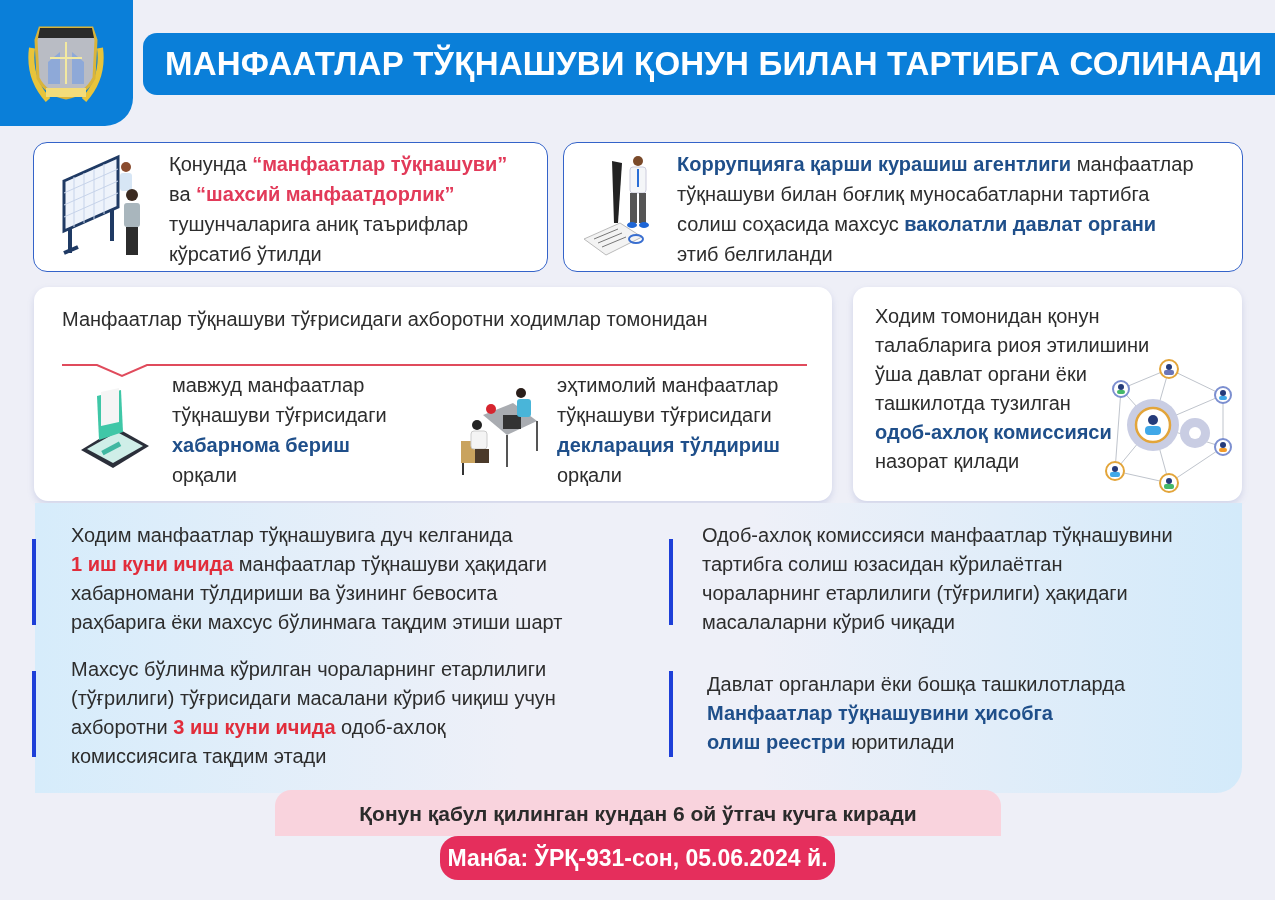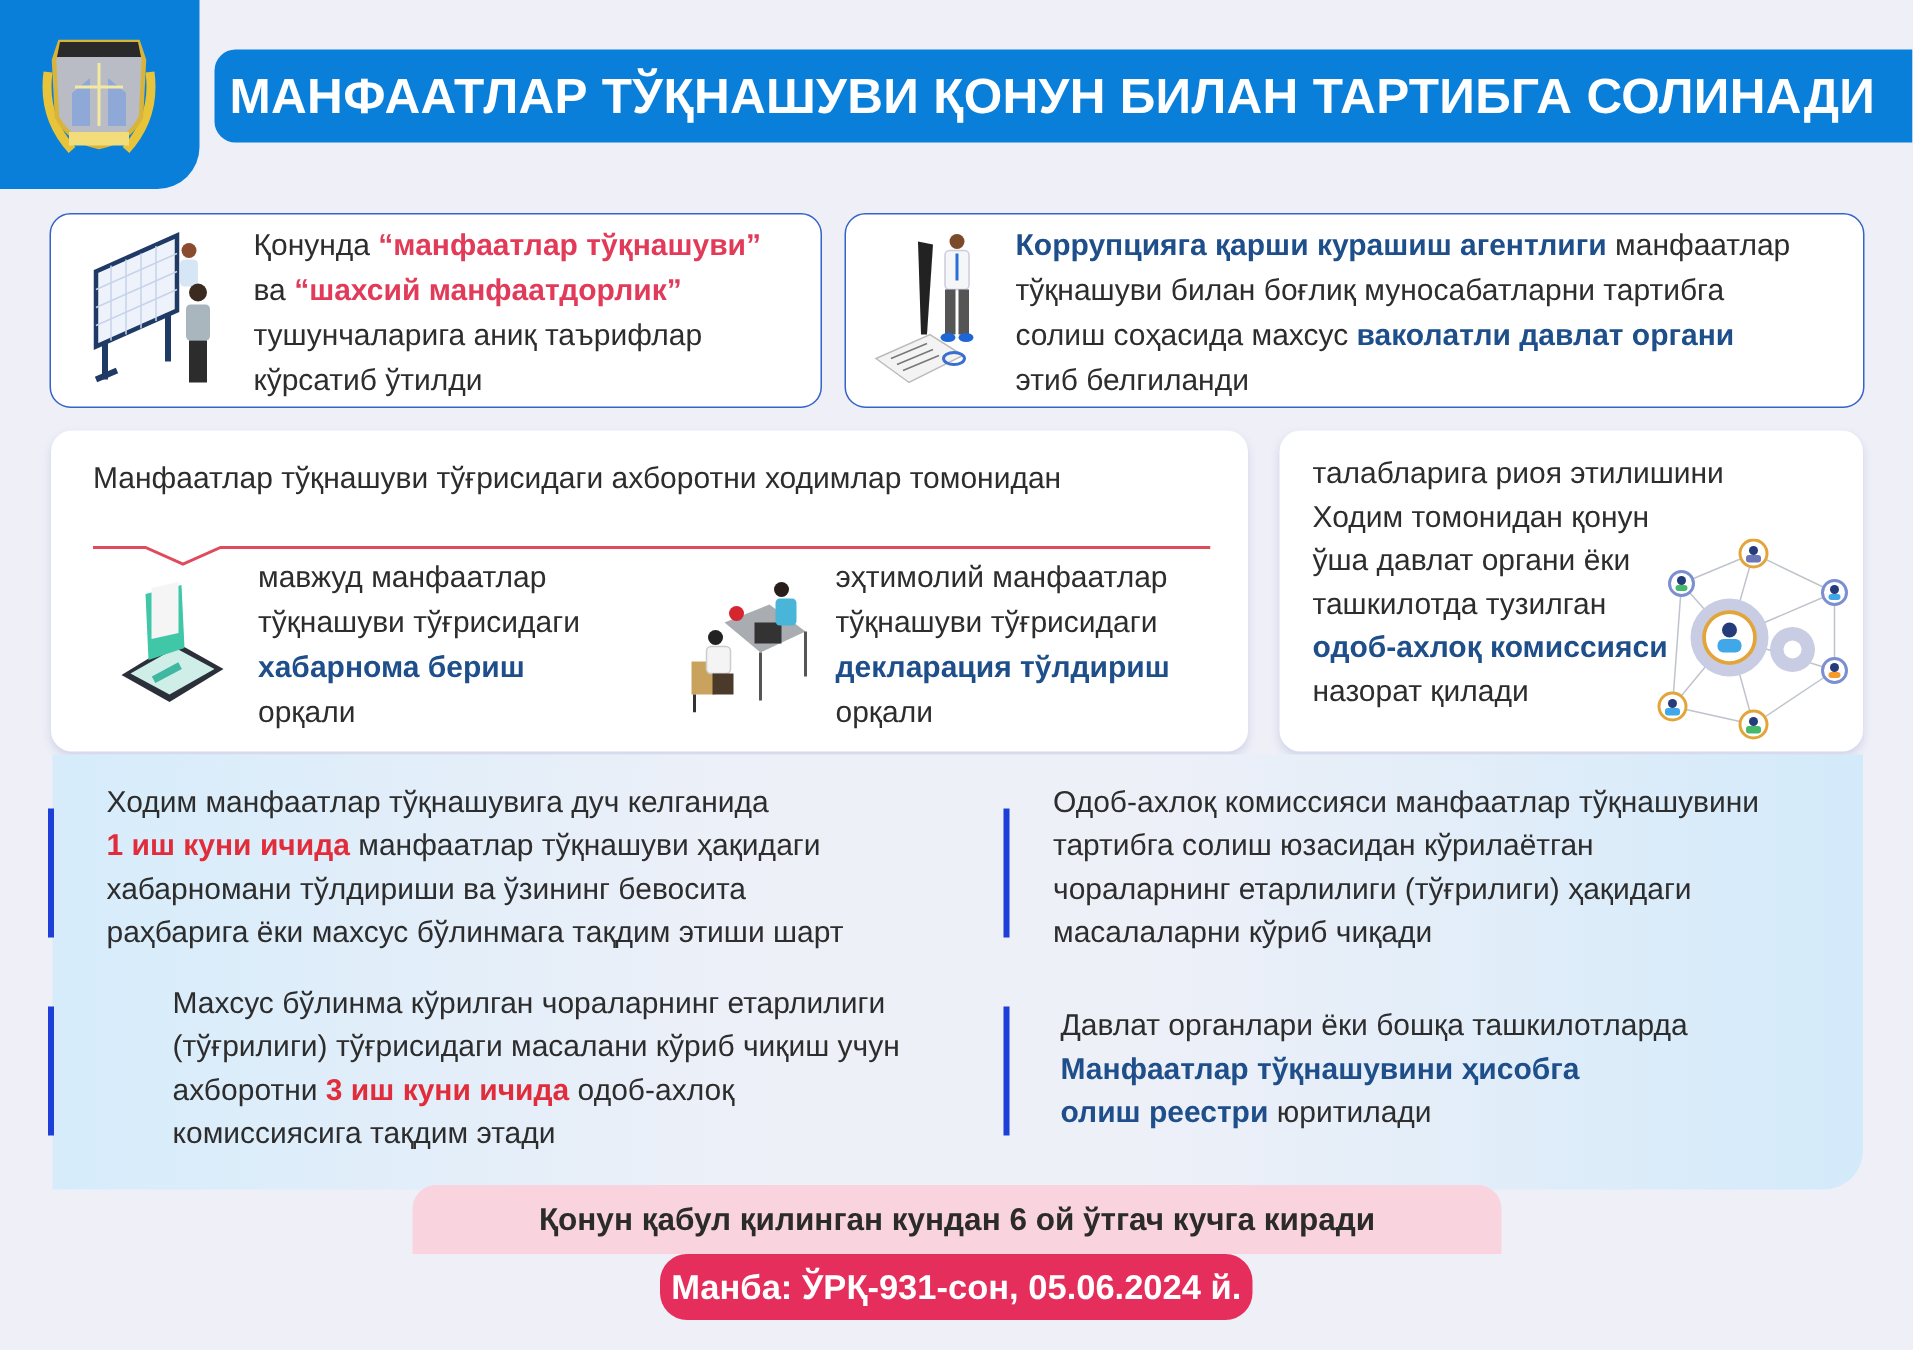--- a/index.html
+++ b/index.html
@@ -12,21 +12,21 @@
   }
   .logo-block {
     position: absolute; left: 0; top: 0; width: 133px; height: 126px;
     background: #0a7fd9; border-bottom-right-radius: 28px;
   }
   .logo-block svg { position: absolute; left: 26px; top: 18px; }
   .title-bar {
     position: absolute; left: 143px; top: 33px; width: 1132px; height: 62px;
     background: #0a7fd9; border-top-left-radius: 14px; border-bottom-left-radius: 14px;
     color: #fff; font-weight: 700; font-size: 33px; line-height: 62px;
-    padding-left: 10px; letter-spacing: 0.2px;
+    padding-left: 22px; letter-spacing: 0.2px;
   }
   .card {
     position: absolute; background: #fff;
   }
   .card.outlined { border: 1.5px solid #3463c9; border-radius: 14px; }
   .card.shadow { border-radius: 14px; box-shadow: 0 3px 6px rgba(120,130,190,0.25); }
   .txt { font-size: 20px; line-height: 30px; color: #2d2d2d; position: absolute; }
   .red { color: #e23a59; font-weight: 700; }
   .red2 { color: #e12d3b; font-weight: 700; }
   .blue { color: #1f4f8a; font-weight: 700; }
@@ -158,22 +158,22 @@
 </svg>
 <div class="txt" style="left:557px; top:370px; width:270px;">
   <div>эҳтимолий манфаатлар</div>
   <div>тўқнашуви тўғрисидаги</div>
   <div class="blue">декларация тўлдириш</div>
   <div>орқали</div>
 </div>
 
 <div class="card shadow" style="left:853px; top:287px; width:389px; height:214px;">
   <div class="txt" style="left:22px; top:15px; width:290px; line-height:29px;">
+    <div>Ходим томонидан қонун</div>
     <div>талабларига риоя этилишини</div>
-    <div>Ходим томонидан қонун</div>
     <div>ўша давлат органи ёки</div>
     <div>ташкилотда тузилган</div>
     <div class="blue">одоб-ахлоқ комиссияси</div>
     <div>назорат қилади</div>
   </div>
   <svg class="illus" style="left:250px; top:72px;" width="140" height="135" viewBox="0 0 140 135">
     <g stroke="#bfc4cc" stroke-width="1">
       <line x1="66" y1="10" x2="18" y2="30"></line>
         <line x1="66" y1="10" x2="120" y2="36"></line>
         <line x1="66" y1="10" x2="50" y2="66"></line>
@@ -219,21 +219,21 @@
 <div class="lower">
   <div class="bar" style="left:-3px; top:36px; height:86px;"></div>
   <div class="txt" style="left:36px; top:18px; width:600px; line-height:29px;">
     <div>Ходим манфаатлар тўқнашувига дуч келганида</div>
     <div><span class="red2">1 иш куни ичида</span><span> манфаатлар тўқнашуви ҳақидаги</span></div>
     <div>хабарномани тўлдириши ва ўзининг бевосита</div>
     <div>раҳбарига ёки махсус бўлинмага тақдим этиши шарт</div>
   </div>
 
   <div class="bar" style="left:-3px; top:168px; height:86px;"></div>
-  <div class="txt" style="left:36px; top:152px; width:600px; line-height:29px;margin-left:44px;">
+  <div class="txt" style="left:36px; top:152px; width:600px; line-height:29px;">
     <div>Махсус бўлинма кўрилган чораларнинг етарлилиги</div>
     <div>(тўғрилиги) тўғрисидаги масалани кўриб чиқиш учун</div>
     <div><span>ахборотни </span><span class="red2">3 иш куни ичида</span><span> одоб-ахлоқ</span></div>
     <div>комиссиясига тақдим этади</div>
   </div>
 
   <div class="bar" style="left:634px; top:36px; height:86px;"></div>
   <div class="txt" style="left:667px; top:18px; width:540px; line-height:29px;">
     <div>Одоб-ахлоқ комиссияси манфаатлар тўқнашувини</div>
     <div>тартибга солиш юзасидан кўрилаётган</div>

